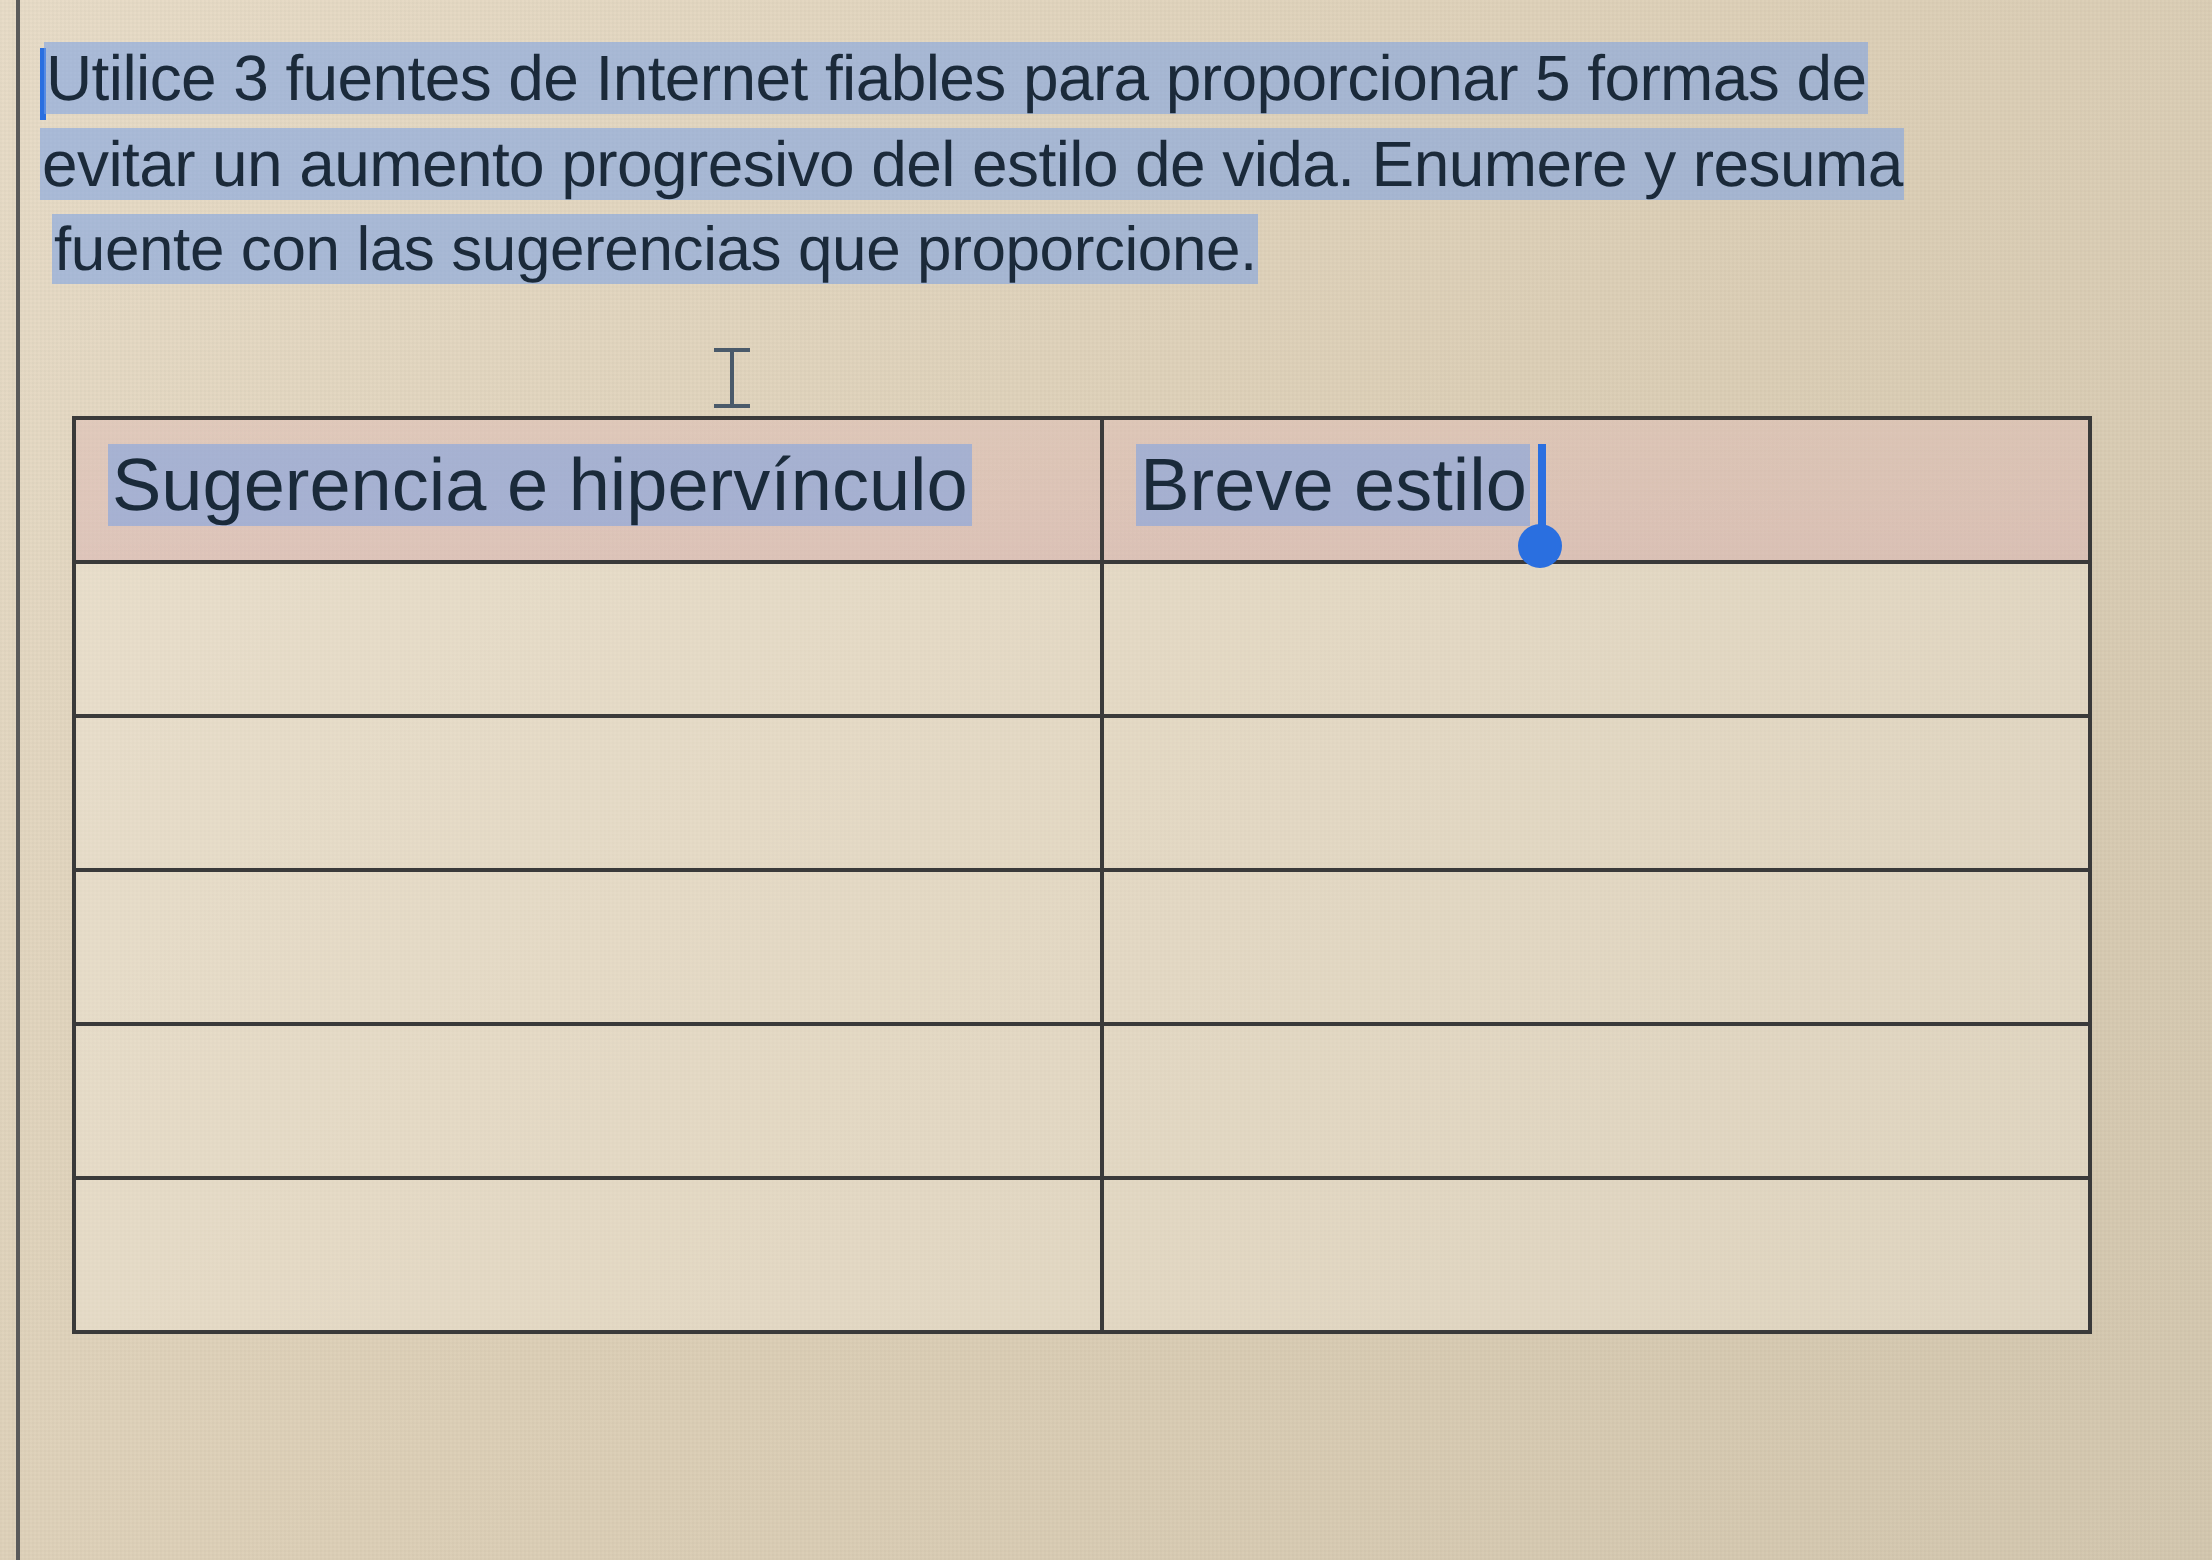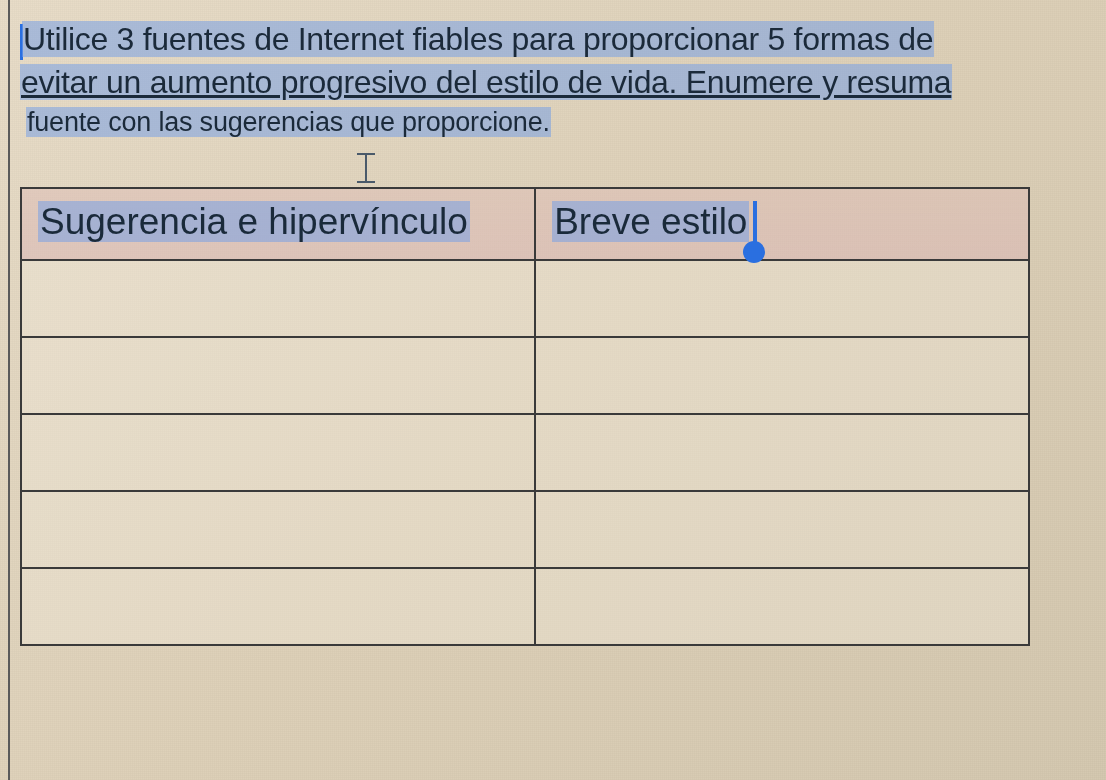--- a/index.html
+++ b/index.html
@@ -25,31 +25,31 @@
       top: 0;
       right: 0;
       bottom: 0;
       border-left: 2px solid #5a5a5a;
       padding: 18px 20px 0 10px;
     }
     .instruction-block {
       font-size: 32px;
       line-height: 1.35;
       color: #1b2a3a;
-      margin-bottom: 12px;
+      margin-bottom: 28px;
       position: relative;
     }
     .sel {
       background: rgba(120, 160, 230, 0.55);
       padding: 0 1px;
     }
     .line1 { letter-spacing: -0.3px; }
-    .line2 { letter-spacing: -0.3px; text-decoration: underline; }
+    .line2 { letter-spacing: -0.3px; }
     .line3 { font-size: 28px; letter-spacing: -0.2px; }
-    .line4 { font-size: 27px; letter-spacing: -0.2px; padding-left: 6px; }
+    .line4 { font-size: 31px; letter-spacing: -0.2px; padding-left: 6px; }
     .start-caret {
       display: inline-block;
       width: 3px;
       height: 36px;
       background: #2a6fe0;
       vertical-align: middle;
       margin-right: -1px;
     }
     .ibeam {
       display: block;
@@ -74,21 +74,21 @@
       left: 3px;
       width: 18px;
       height: 2px;
       background: #4a5a6a;
     }
     .ibeam::after { top: 0; }
     .ibeam span { bottom: 0; display: block; }
     .tbl {
       width: 1010px;
       border-collapse: collapse;
-      margin-left: 0;
+      margin-left: 16px;
       background: rgba(240, 232, 218, 0.4);
     }
     .tbl th, .tbl td {
       border: 2px solid #3a3a3a;
       padding: 0;
       vertical-align: top;
     }
     .tbl th {
       background: linear-gradient(180deg, rgba(200,140,140,0.25), rgba(200,140,150,0.30));
       font-weight: normal;

